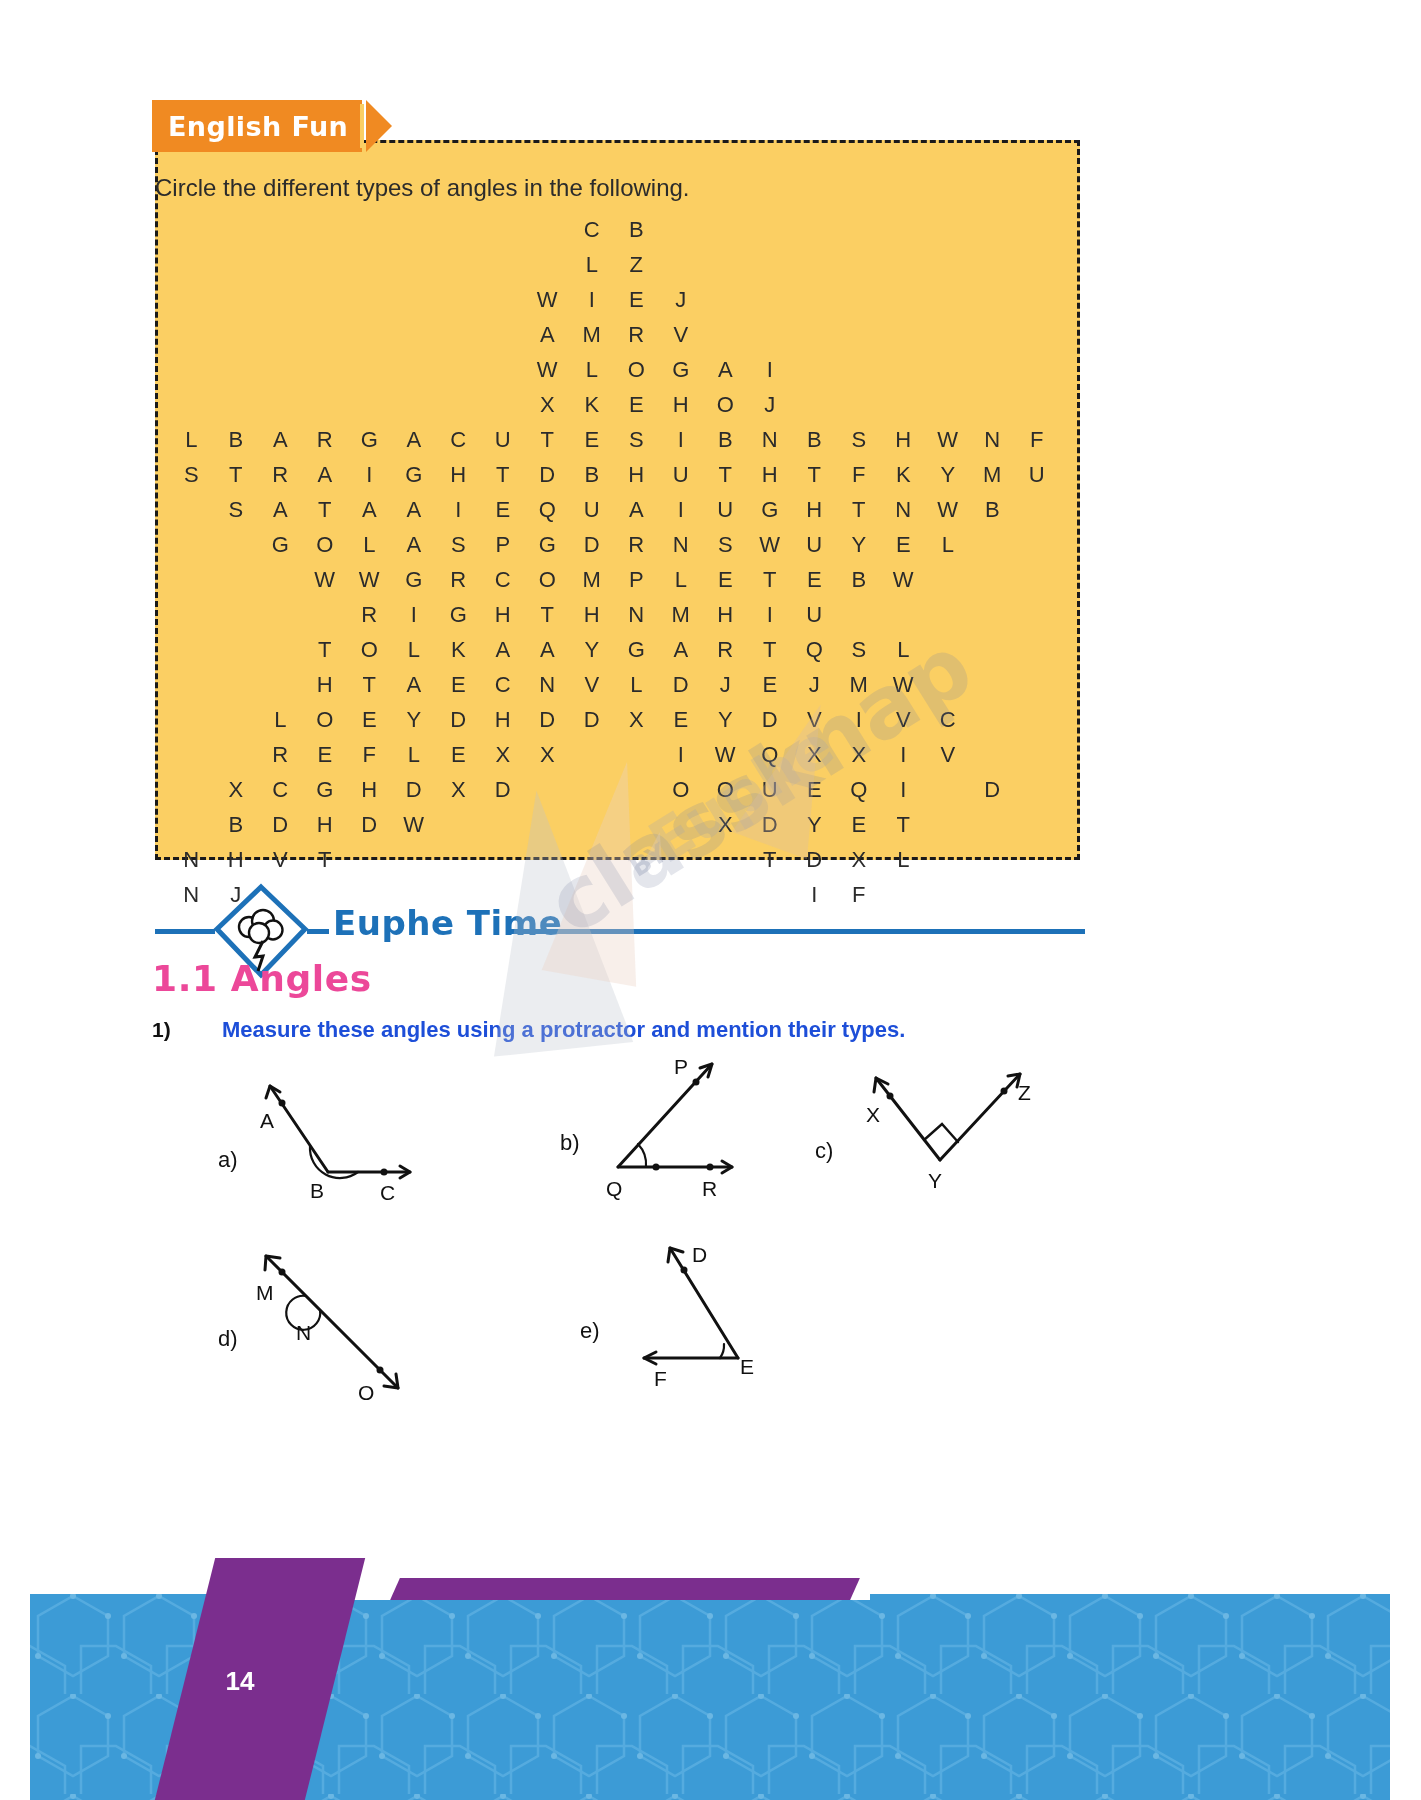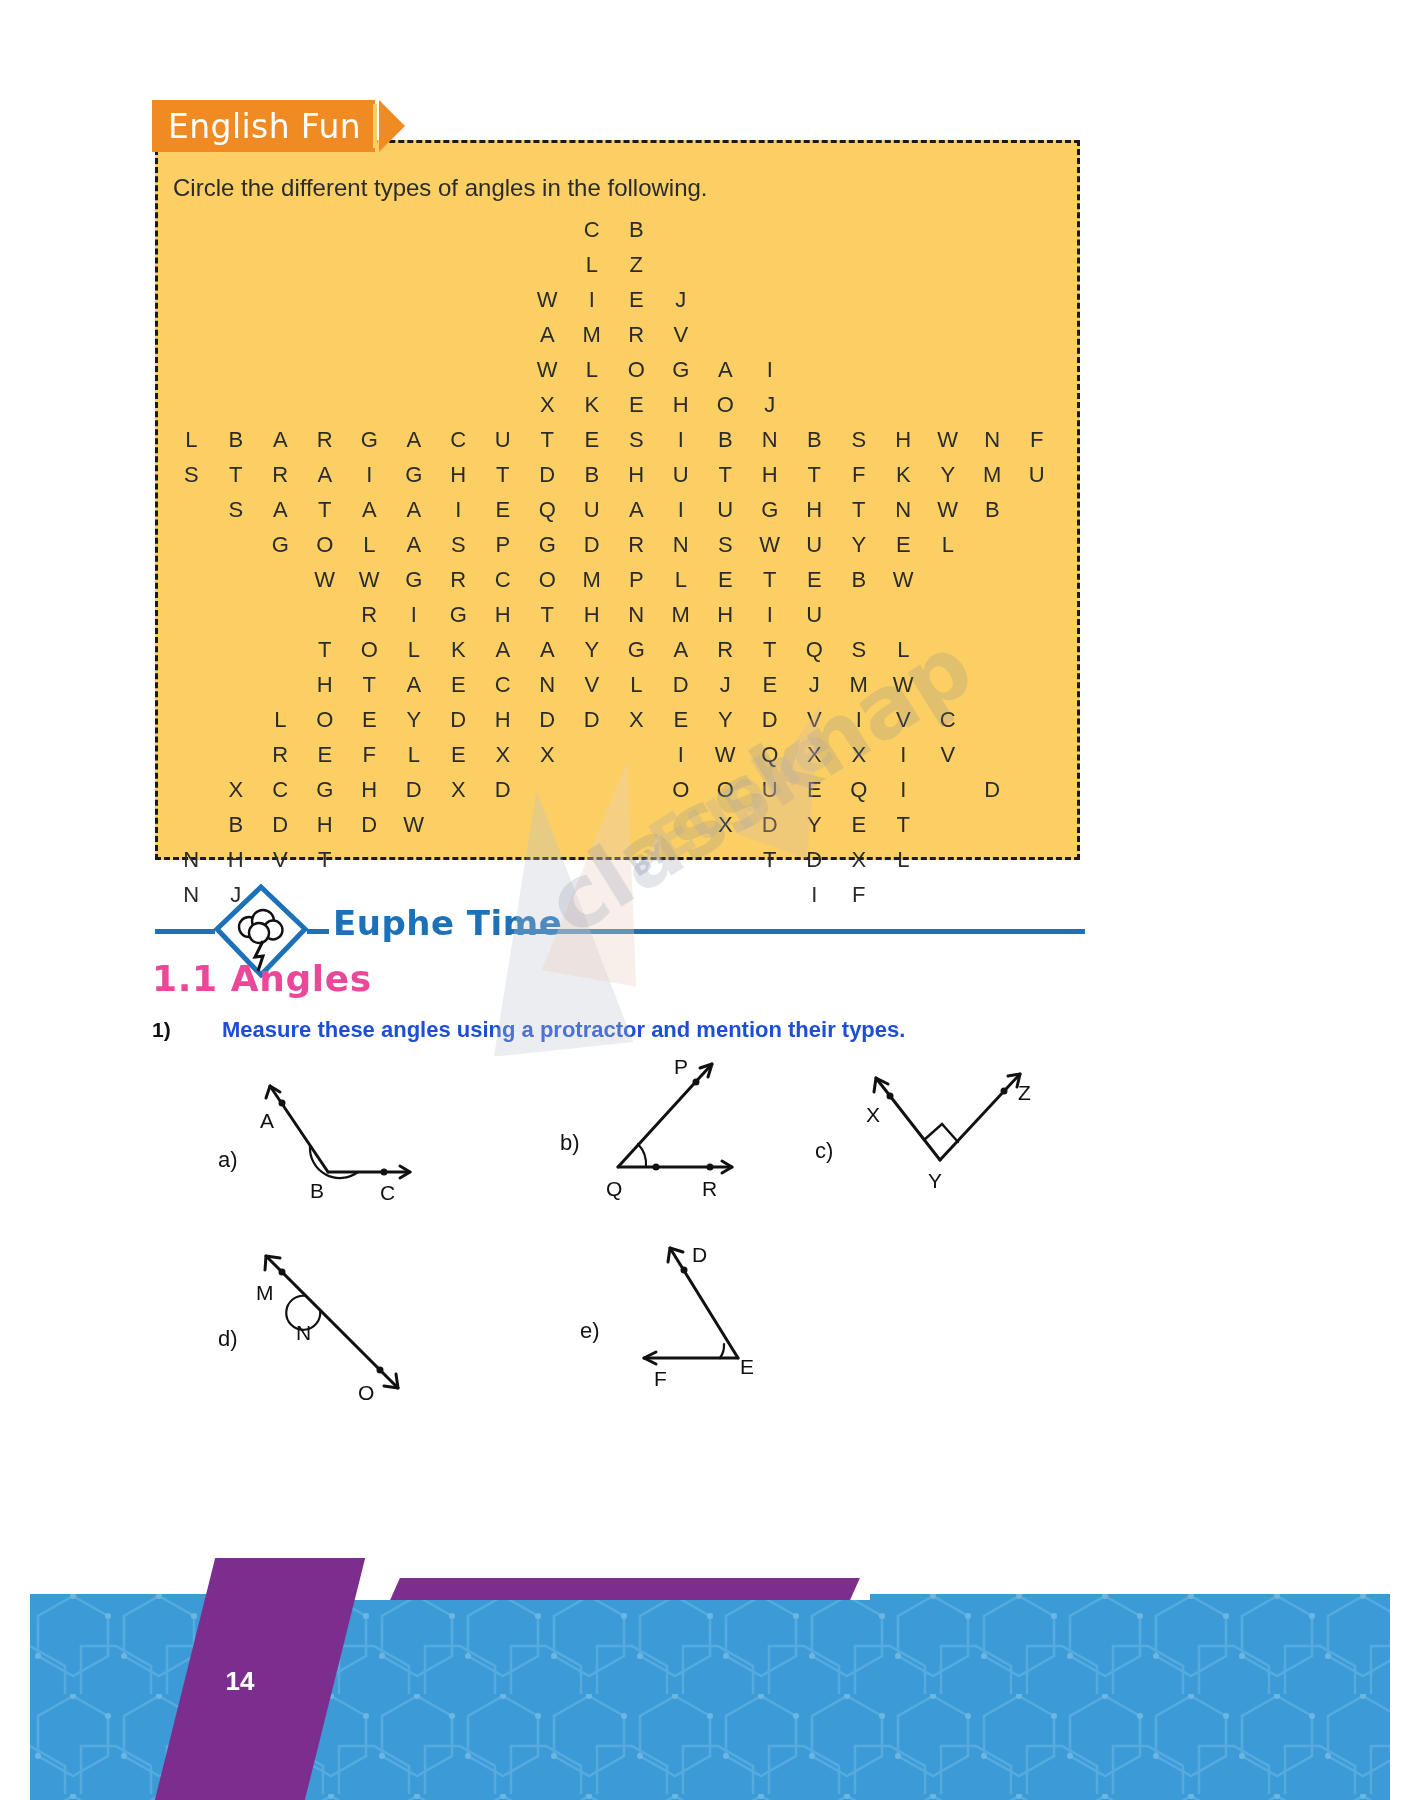--- a/index.html
+++ b/index.html
@@ -4,27 +4,27 @@
 <style>
   html,body{margin:0;padding:0;background:#ffffff;}
   body{width:1421px;height:1800px;position:relative;font-family:"Liberation Sans",sans-serif;overflow:hidden;}
 
   
   #english-fun-section{position:absolute;left:155px;top:140px;width:925px;height:720px;}
   #ef-box{position:absolute;left:0;top:0;width:100%;height:100%;
           background:#FBCF63;border:3px dashed #1a1a1a;box-sizing:border-box;}
   #ef-tab{position:absolute;left:-3px;top:-40px;height:52px;display:flex;align-items:center;z-index:5;}
   #ef-tab-body{background:#F08A22;height:52px;display:flex;align-items:center;padding:0 14px 0 16px;}
-  #ef-tab-label{color:#ffffff;font-size:33px;font-family:"DejaVu Sans",sans-serif;
-                font-weight:normal;letter-spacing:.4px;white-space:nowrap;}
+  #ef-tab-label{color:#ffffff;font-size:27px;font-family:"DejaVu Sans",sans-serif;
+                font-weight:bold;letter-spacing:.4px;white-space:nowrap;}
   #ef-tab-arrow{width:0;height:0;border-top:26px solid transparent;border-bottom:26px solid transparent;
                 border-left:26px solid #F08A22;margin-left:4px;}
   #ef-tab-sep{position:absolute;right:28px;top:4px;width:4px;height:44px;background:#FBCF63;}
 
-  #ef-prompt{position:absolute;left:18px;top:34px;font-size:24px;color:#2b2b2b;
+  #ef-prompt{position:absolute;left:0;top:34px;font-size:24px;color:#2b2b2b;
              font-family:"Liberation Sans",sans-serif;}
 
   
   #wordsearch{position:absolute;left:14px;top:72px;width:898px;}
   .ws-row{display:flex;height:35px;align-items:center;}
   .ws-cell{width:44.5px;text-align:center;font-size:22px;color:#2b2b2b;
            font-family:"Liberation Sans",sans-serif;line-height:35px;}
 
   
   #watermark{position:absolute;left:0;top:0;width:100%;height:100%;pointer-events:none;z-index:3;overflow:hidden;}

